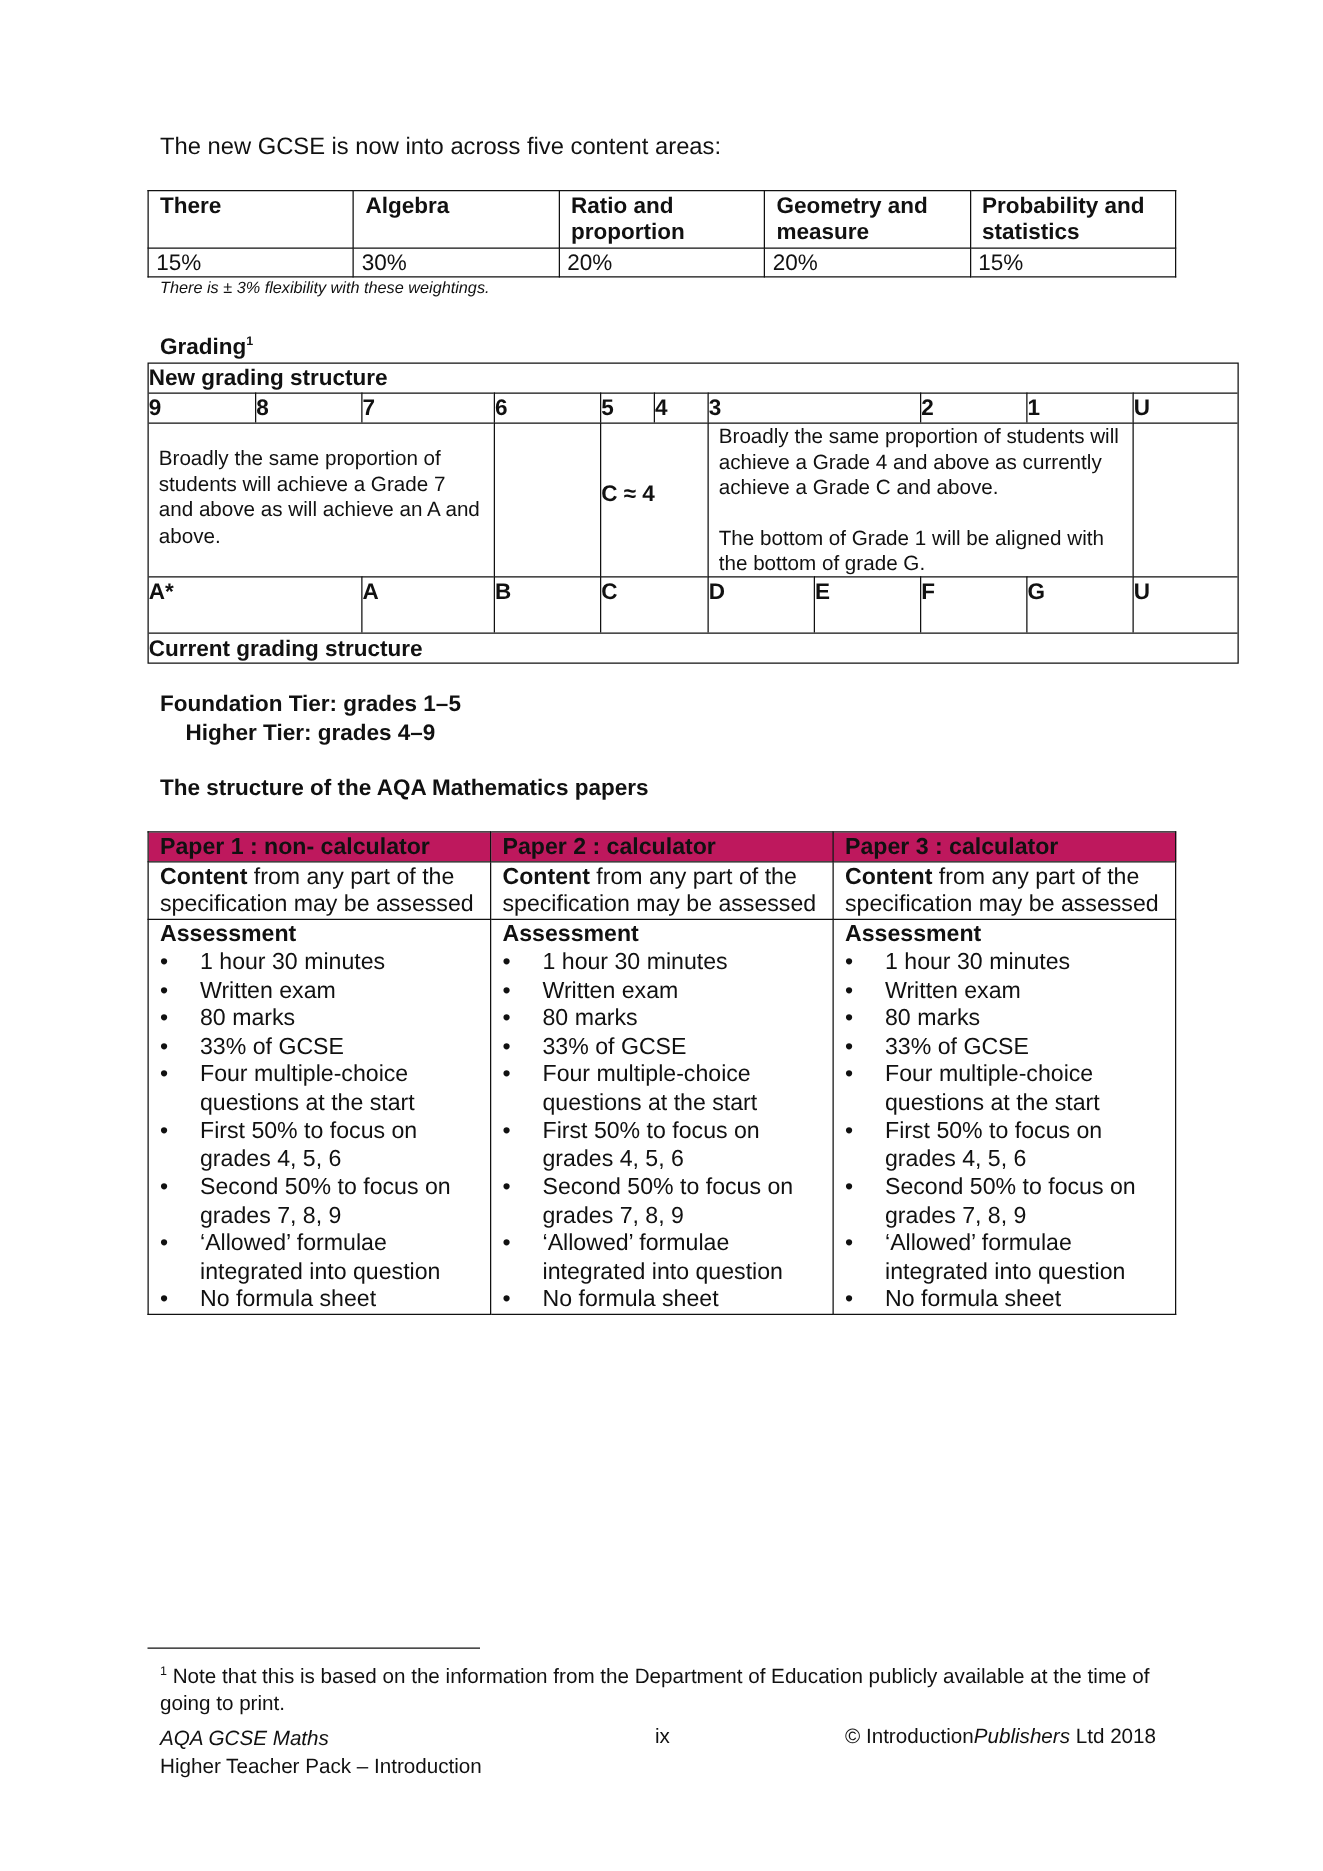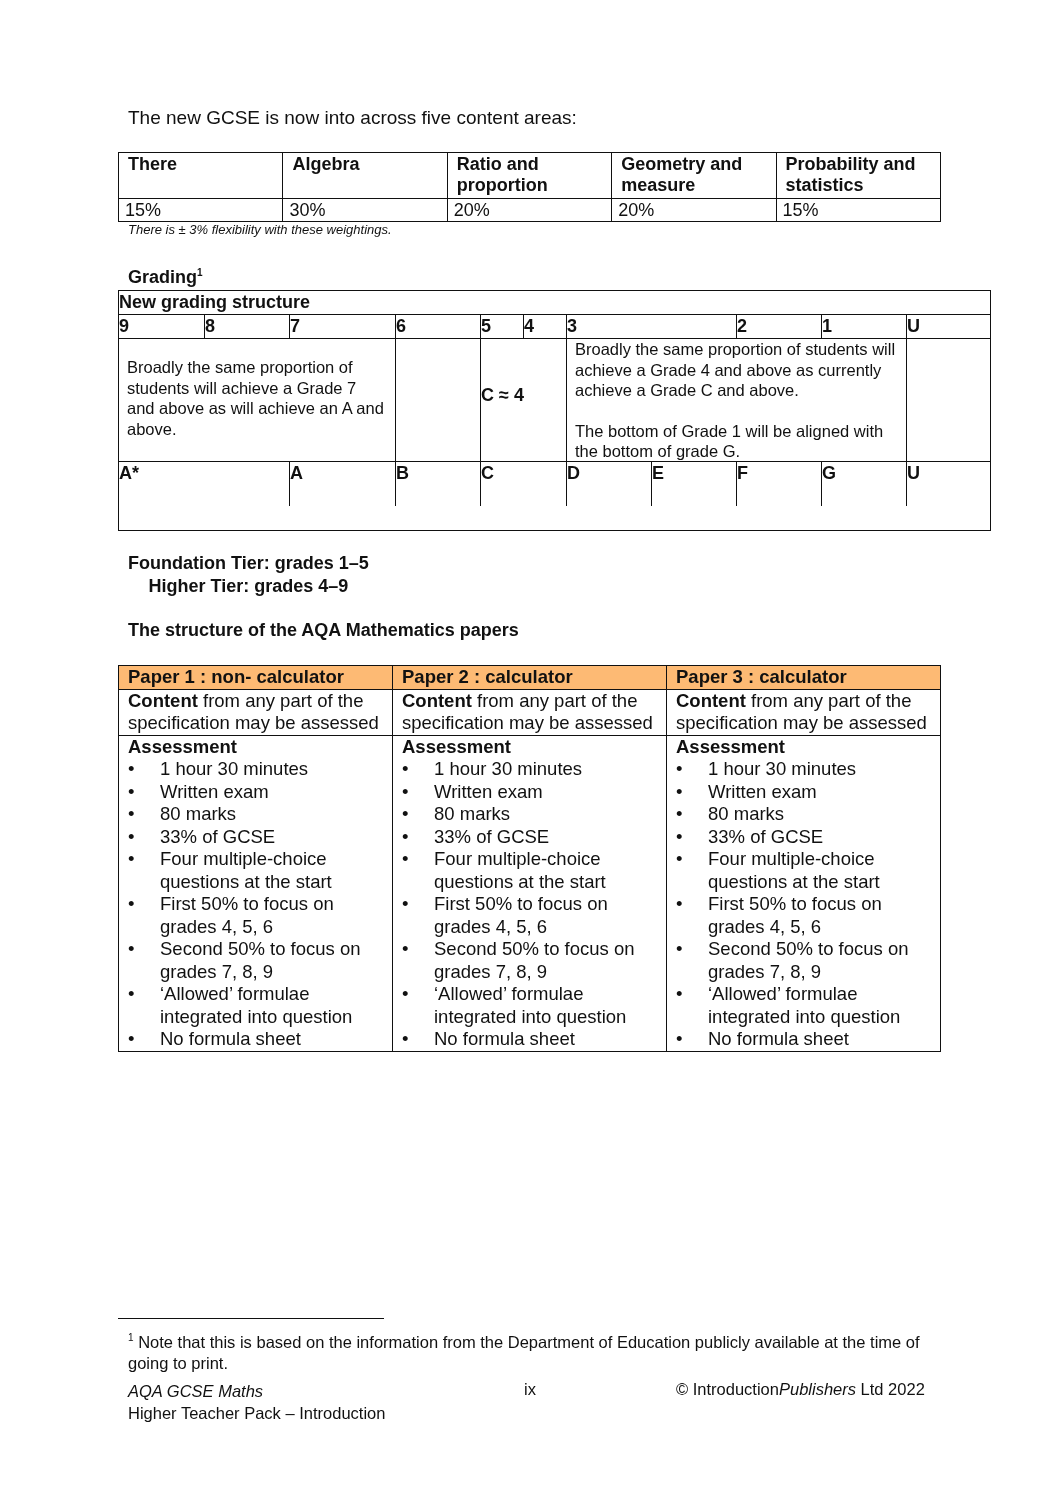--- a/index.html
+++ b/index.html
@@ -28,21 +28,21 @@
   .bt { border-top: 1.5px solid #111; }
   .ctr { font-weight: bold; }
   .desc { font-size: 16.5px; line-height: 20.5px; padding: 0 8px; }
 
   .tiers { left: 128px; top: 552px; font-size: 18px; font-weight: bold; line-height: 23px; text-align: center; }
   .struct-h { left: 128px; top: 620px; font-size: 18px; font-weight: bold; }
 
   
   .papers { position: absolute; left: 118px; top: 665px; width: 823px; table-layout: fixed; font-size: 18.5px; }
   .papers td { border: 1.5px solid #111; vertical-align: top; padding: 0 9px; line-height: 22.5px; }
-  .papers tr.ph td { background: #fdba74; font-weight: bold; margin-top: 18px; }
+  .papers tr.ph td { background: #be185d; font-weight: bold; margin-top: 18px; }
   .papers ul { list-style: none; margin: 0; padding: 0; }
   .papers li { position: relative; padding-left: 32px; }
   .papers li .b { position: absolute; left: 0; top: 0; }
   .papers .ah { font-weight: bold; }
 
   .fn-rule { left: 118px; top: 1318px; width: 266px; height: 0; border-top: 1.3px solid #111; }
   .fn { left: 128px; top: 1327px; width: 810px; font-size: 16.5px; line-height: 21px; }
   .fn sup { font-size: 10px; }
   .foot-l { left: 128px; top: 1380px; font-size: 16.5px; line-height: 22px; }
   .foot-c { left: 524px; top: 1380px; font-size: 16.5px; }
@@ -103,20 +103,21 @@
   <div class="cell bt ctr" style="left:0;top:170px;width:170px;height:45px;line-height:22px;">A*</div>
   <div class="cell bt bl ctr" style="left:170px;top:170px;width:106px;height:45px;line-height:22px;">A</div>
   <div class="cell bt bl ctr" style="left:276px;top:170px;width:85px;height:45px;line-height:22px;">B</div>
   <div class="cell bt bl ctr" style="left:361px;top:170px;width:86px;height:45px;line-height:22px;">C</div>
   <div class="cell bt bl ctr" style="left:447px;top:170px;width:85px;height:45px;line-height:22px;">D</div>
   <div class="cell bt bl ctr" style="left:532px;top:170px;width:85px;height:45px;line-height:22px;">E</div>
   <div class="cell bt bl ctr" style="left:617px;top:170px;width:85px;height:45px;line-height:22px;">F</div>
   <div class="cell bt bl ctr" style="left:702px;top:170px;width:85px;height:45px;line-height:22px;">G</div>
   <div class="cell bt bl ctr" style="left:787px;top:170px;width:84px;height:45px;line-height:22px;">U</div>
 
+  <div class="cell bt ctr" style="left:0;top:215px;width:871px;height:24px;line-height:24px;">Current grading structure</div>
 </div>
 
 <div class="abs tiers">
   <div>Foundation Tier: grades 1–5</div>
   <div>Higher Tier: grades 4–9</div>
 </div>
 
 <div class="abs struct-h">The structure of the AQA Mathematics papers</div>
 
 <table class="papers">
@@ -179,13 +180,13 @@
   </table>
 
 <div class="abs fn-rule"></div>
 <div class="abs fn"><sup>1</sup><span> Note that this is based on the information from the Department of Education publicly available at the time of going to print.</span></div>
 
 <div class="abs foot-l">
   <div style="font-style:italic;">AQA GCSE Maths</div>
   <div>Higher Teacher Pack – Introduction</div>
 </div>
 <div class="abs foot-c">ix</div>
-<div class="abs foot-r"><span>© Introduction</span><i>Publishers</i><span> Ltd 2022</span></div>
+<div class="abs foot-r"><span>© Introduction</span><i>Publishers</i><span> Ltd 2018</span></div>
 
 </body></html>

